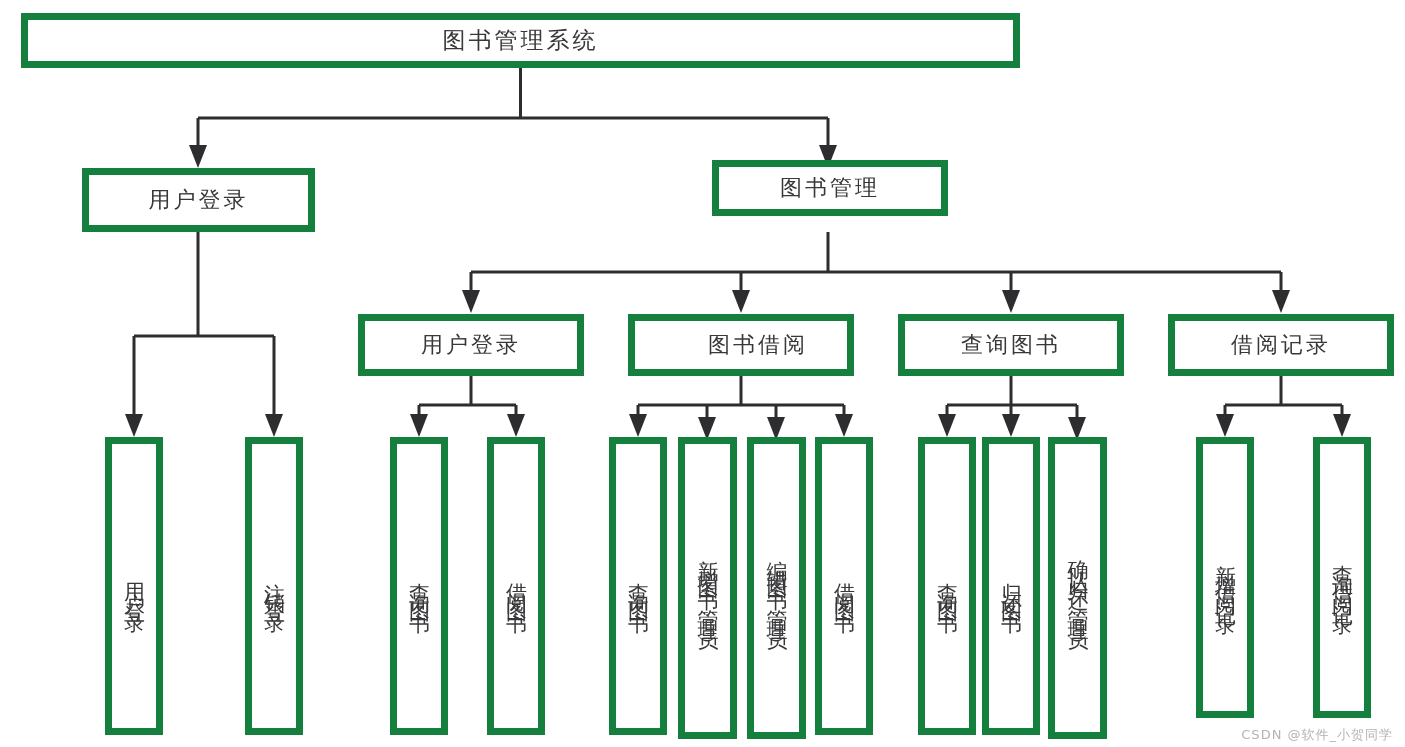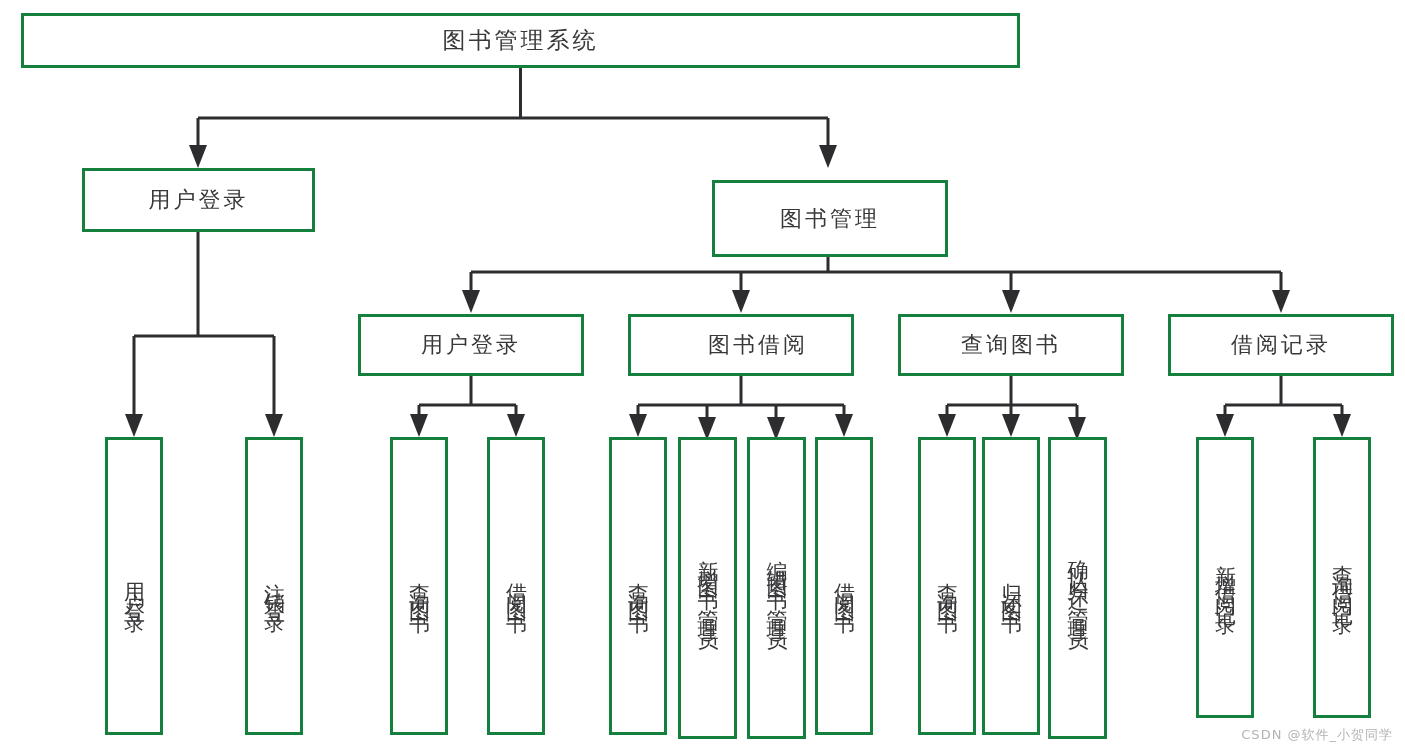--- a/index.html
+++ b/index.html
@@ -12,21 +12,21 @@
     overflow: hidden;
   }
   .connectors {
     position: absolute;
     left: 0; top: 0;
     width: 1405px; height: 747px;
   }
   .node {
     position: absolute;
     box-sizing: border-box;
-    border: 3px solid #15803d;
+    border: 7px solid #15803d;
     background: #ffffff;
     display: flex;
     align-items: center;
     justify-content: center;
     color: #38383b;
   }
   .hnode {
     font-size: 22px;
     letter-spacing: 3px;
     white-space: nowrap;
@@ -84,21 +84,21 @@
       <polygon points="1002,414 1020,414 1011,437"></polygon>
       <polygon points="1068,417 1086,417 1077,440"></polygon>
       <polygon points="1216,414 1234,414 1225,437"></polygon>
       <polygon points="1333,414 1351,414 1342,437"></polygon>
     </g>
   </svg>
 
   <div class="node hnode root" style="left:21px; top:13px; width:999px; height:55px;">图书管理系统</div>
 
   <div class="node hnode" style="left:82px; top:168px; width:233px; height:64px;">用户登录</div>
-  <div class="node hnode" style="left:712px; top:180px; width:236px; height:77px;">图书管理</div>
+  <div class="node hnode" style="left:712px; top:160px; width:236px; height:56px;">图书管理</div>
 
   <div class="node hnode" style="left:358px; top:314px; width:226px; height:62px;">用户登录</div>
   <div class="node hnode" style="left:628px; top:314px; width:226px; height:62px;padding-left:34px;">图书借阅</div>
   <div class="node hnode" style="left:898px; top:314px; width:226px; height:62px;">查询图书</div>
   <div class="node hnode" style="left:1168px; top:314px; width:226px; height:62px;">借阅记录</div>
 
   <div class="node vnode" style="left:105px; top:437px; width:58px; height:298px;">
     <span class="vtext">用户登录</span>
   </div>
   <div class="node vnode" style="left:245px; top:437px; width:58px; height:298px;">

